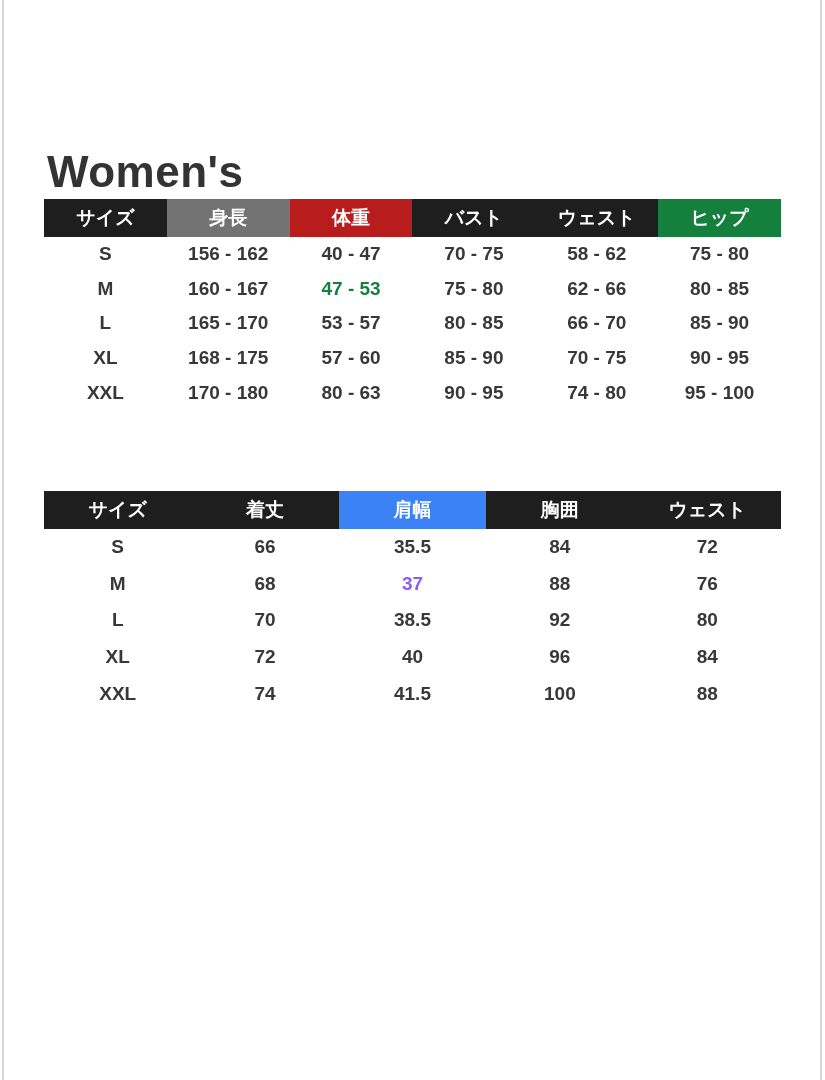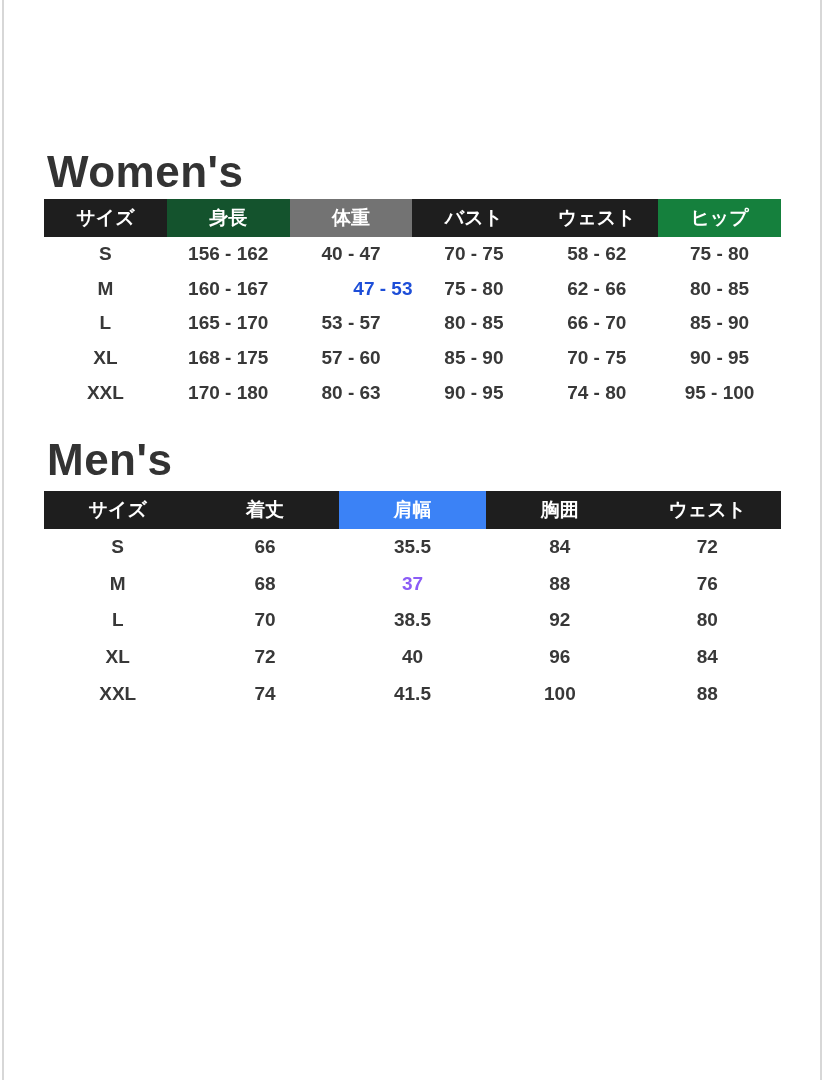--- a/index.html
+++ b/index.html
@@ -68,40 +68,40 @@
 
   <div class="edge-line left" style="background: rgb(215, 215, 215);"></div>
   <div class="edge-line right" style="background: rgb(215, 215, 215);"></div>
 
   <div class="section-title womens" style="color: rgb(51, 51, 51);">Women's</div>
 
   <table class="size-table womens">
     <thead>
       <tr class="header-row">
         <th style="background: rgb(30, 30, 30); color: rgb(255, 255, 255);">サイズ</th>
-        <th style="background: #14532d; color: rgb(255, 255, 255);">身長</th>
-        <th style="background: #737373; color: rgb(255, 255, 255);">体重</th>
+        <th style="background: #737373; color: rgb(255, 255, 255);">身長</th>
+        <th style="background: #b91c1c; color: rgb(255, 255, 255);">体重</th>
         <th style="background: rgb(30, 30, 30); color: rgb(255, 255, 255);">バスト</th>
         <th style="background: rgb(30, 30, 30); color: rgb(255, 255, 255);">ウェスト</th>
         <th style="background: #15803d; color: rgb(255, 255, 255);">ヒップ</th>
       </tr>
     </thead>
     <tbody>
       <tr>
         <td style="color: rgb(56, 56, 56);">S</td>
         <td style="color: rgb(56, 56, 56);">156 - 162</td>
         <td style="color: rgb(56, 56, 56);">40 - 47</td>
         <td style="color: rgb(56, 56, 56);">70 - 75</td>
         <td style="color: rgb(56, 56, 56);">58 - 62</td>
         <td style="color: rgb(56, 56, 56);">75 - 80</td>
       </tr>
       <tr>
         <td style="color: rgb(56, 56, 56);">M</td>
         <td style="color: rgb(56, 56, 56);">160 - 167</td>
-        <td style="color: #1d4ed8; text-align: right;">47 - 53</td>
+        <td style="color: #15803d;">47 - 53</td>
         <td style="color: rgb(56, 56, 56);">75 - 80</td>
         <td style="color: rgb(56, 56, 56);">62 - 66</td>
         <td style="color: rgb(56, 56, 56);">80 - 85</td>
       </tr>
       <tr>
         <td style="color: rgb(56, 56, 56);">L</td>
         <td style="color: rgb(56, 56, 56);">165 - 170</td>
         <td style="color: rgb(56, 56, 56);">53 - 57</td>
         <td style="color: rgb(56, 56, 56);">80 - 85</td>
         <td style="color: rgb(56, 56, 56);">66 - 70</td>
@@ -119,21 +119,20 @@
         <td style="color: rgb(56, 56, 56);">XXL</td>
         <td style="color: rgb(56, 56, 56);">170 - 180</td>
         <td style="color: rgb(56, 56, 56);">80 - 63</td>
         <td style="color: rgb(56, 56, 56);">90 - 95</td>
         <td style="color: rgb(56, 56, 56);">74 - 80</td>
         <td style="color: rgb(56, 56, 56);">95 - 100</td>
       </tr>
     </tbody>
   </table>
 
-  <div class="section-title mens" style="color: rgb(51, 51, 51);">Men's</div>
 
   <table class="size-table mens">
     <thead>
       <tr class="header-row">
         <th style="background: rgb(30, 30, 30); color: rgb(255, 255, 255);">サイズ</th>
         <th style="background: rgb(30, 30, 30); color: rgb(255, 255, 255);">着丈</th>
         <th style="background: #3b82f6; color: rgb(255, 255, 255);">肩幅</th>
         <th style="background: rgb(30, 30, 30); color: rgb(255, 255, 255);">胸囲</th>
         <th style="background: rgb(30, 30, 30); color: rgb(255, 255, 255);">ウェスト</th>
       </tr>

